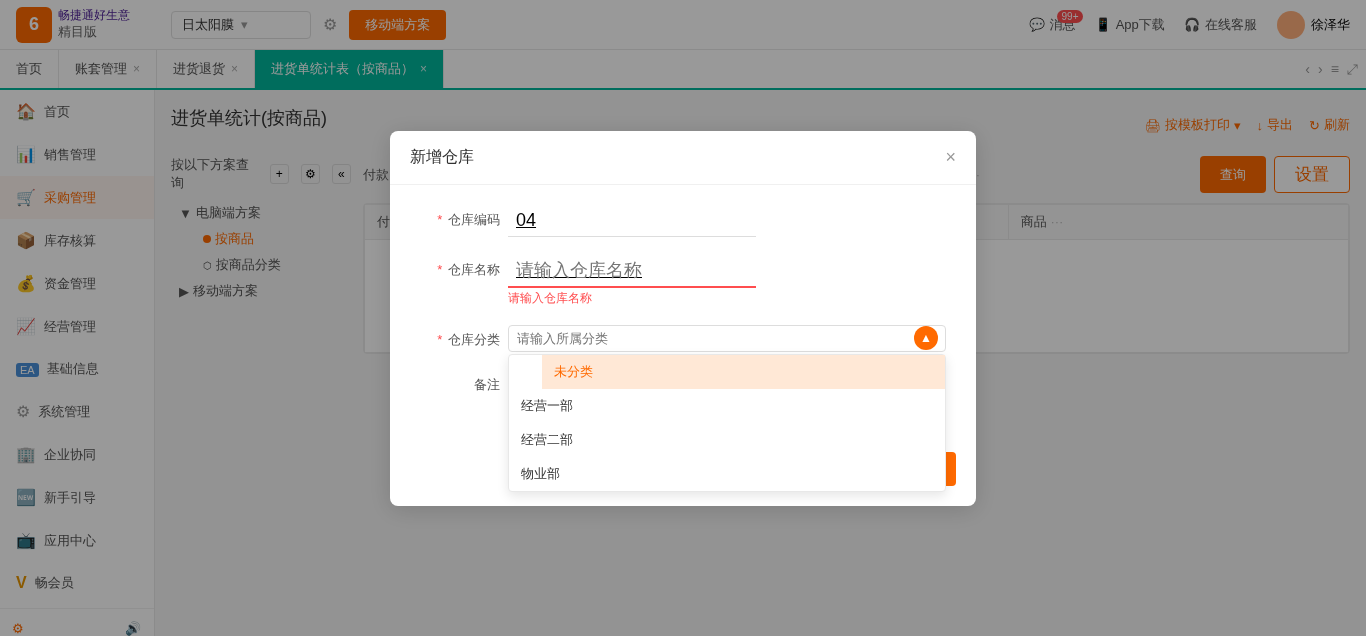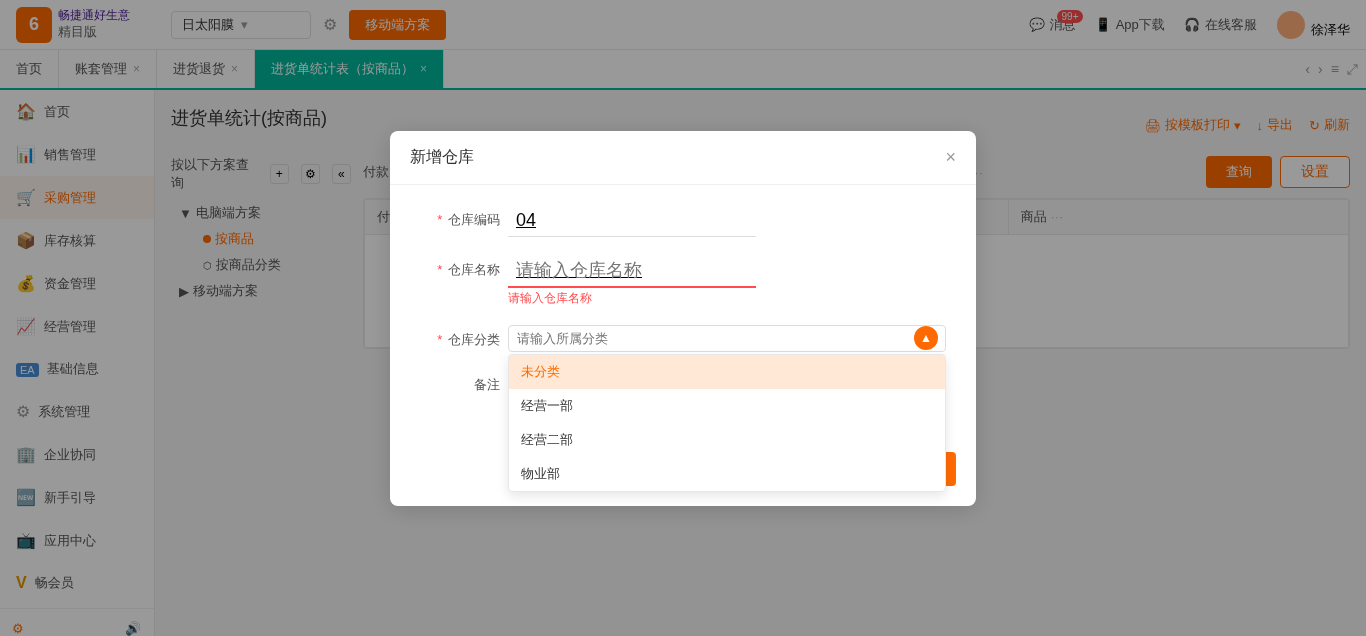--- a/index.html
+++ b/index.html
@@ -77,21 +77,21 @@
       color: white;
       font-size: 10px;
       border-radius: 8px;
       padding: 1px 5px;
       position: absolute;
       top: -6px;
       right: -8px;
     }
     .user-area {
       display: flex;
-      align-items: flex-end;
+      align-items: center;
       gap: 6px;
       cursor: pointer;
     }
     .user-avatar {
       width: 28px;
       height: 28px;
       background: #ffb07c;
       border-radius: 50%;
     }
 
@@ -181,21 +181,21 @@
       cursor: pointer;
       font-size: 13px;
     }
     .btn-setting {
       background: white;
       color: #ff6a00;
       border: 1px solid #ff6a00;
       border-radius: 4px;
       padding: 6px 20px;
       cursor: pointer;
-      font-size: 14px;
+      font-size: 17px;
     }
 
     
     .scheme-tree { font-size: 13px; }
     .tree-node {
       padding: 4px 0 4px 8px;
       cursor: pointer;
       display: flex;
       align-items: center;
       gap: 4px;
@@ -352,21 +352,21 @@
       z-index: 300;
       box-shadow: 0 4px 12px rgba(0,0,0,0.1);
       margin-top: 2px;
     }
     .dropdown-item {
       padding: 8px 12px;
       cursor: pointer;
       font-size: 13px;
       color: #333;
     }
-    .dropdown-item.selected { background: #ffe8d6; color: #ff6a00; }
+    .dropdown-item.selected { background: #ffe8d6; color: #ff6a00; margin-left: 33px; }
 
     .dialog-footer {
       display: flex;
       justify-content: flex-end;
       padding: 12px 20px 20px;
       gap: 10px;
     }
     .btn-save {
       background: #ff6a00;
       color: white;

